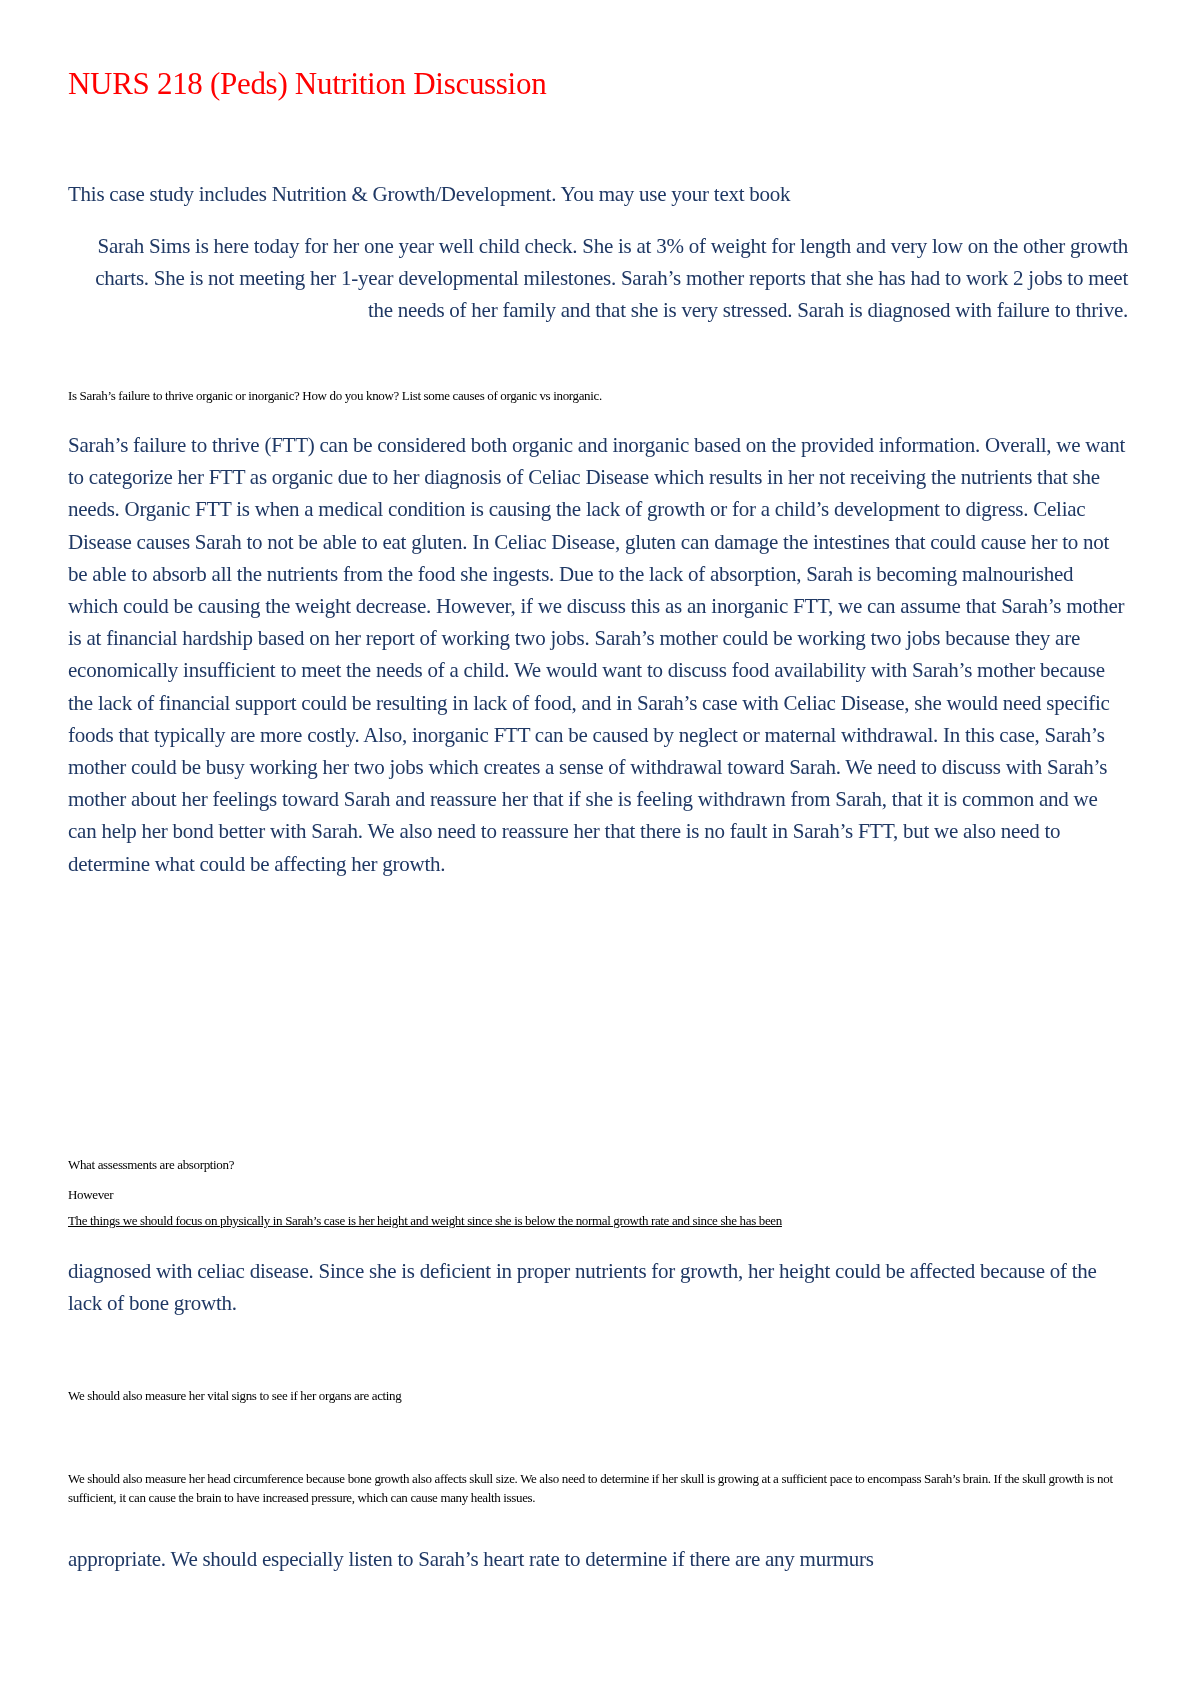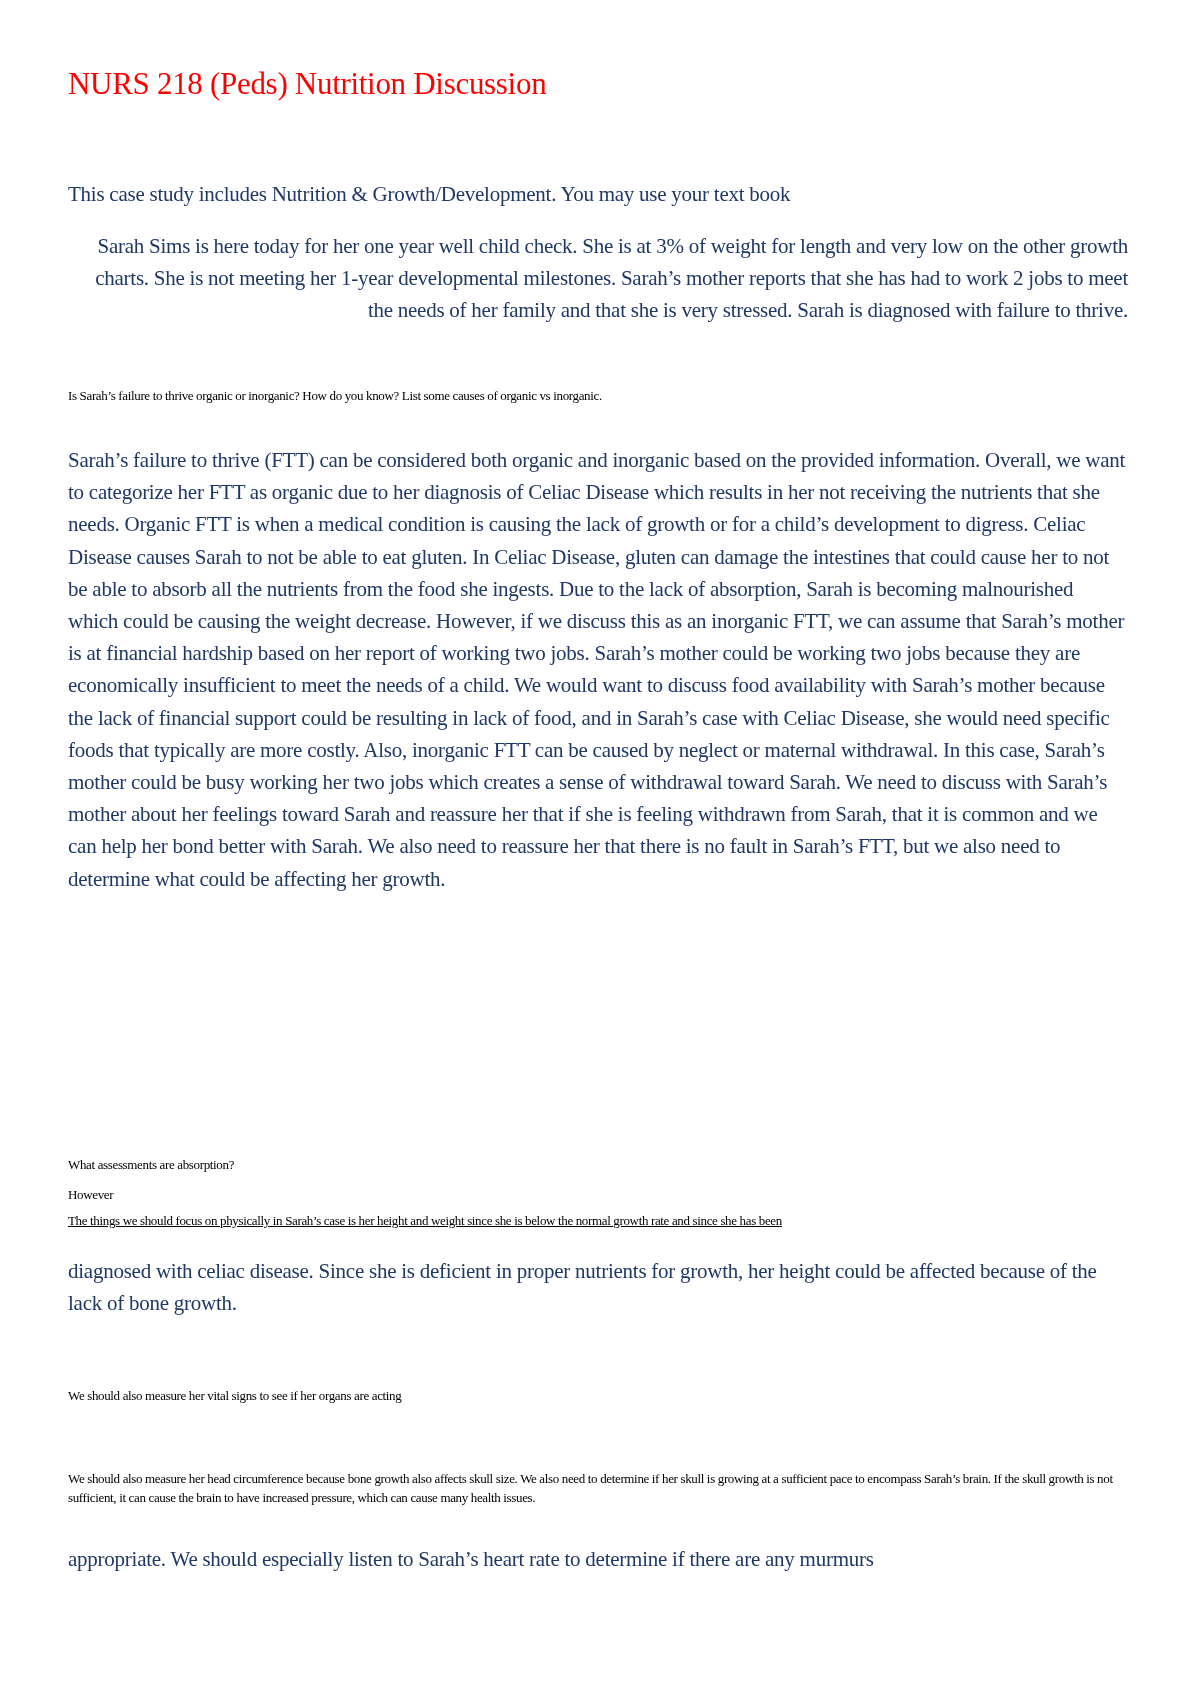--- a/index.html
+++ b/index.html
@@ -42,21 +42,21 @@
       color: #000000;
       font-size: 13px;
       line-height: 19px;
       letter-spacing: -0.35px;
       margin: 0;
     }
     .abs { position: absolute; left: 0; width: 1060px; }
     #intro { top: 178px; white-space: nowrap; }
     #case { top: 230px; text-align: right; }
     #q1 { top: 386px; white-space: nowrap; }
-    #a1 { top: 444px; }
+    #a1 { top: 429px; }
     #q2 { top: 1155px; }
     #physical { top: 1185px; }
     #p-height-small { top: 1211px; text-decoration: underline; }
     #p-height-large { top: 1255px; }
     #p-head { top: 1469px; }
     #p-vitals-small { top: 1386px; }
     #p-vitals-large { top: 1506px; margin-top: 37px; }
   </style>
 </head>
 <body>

